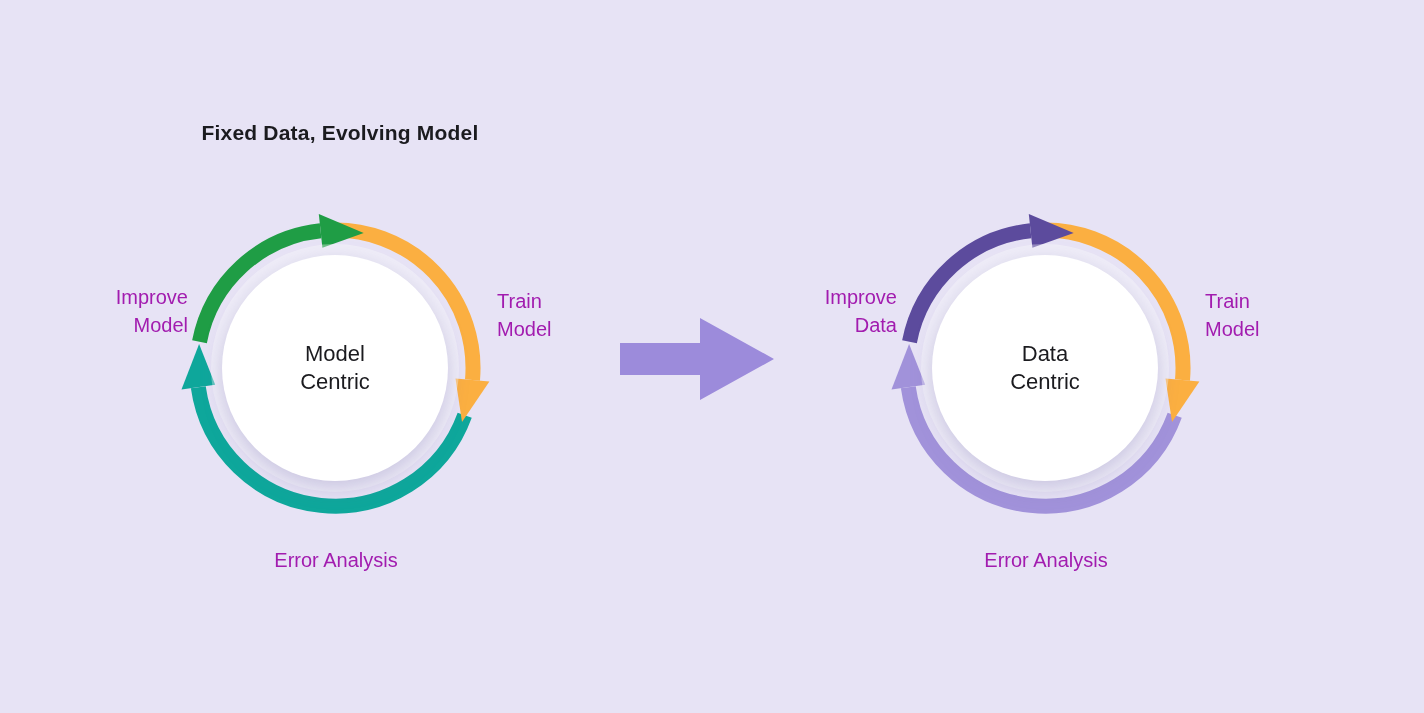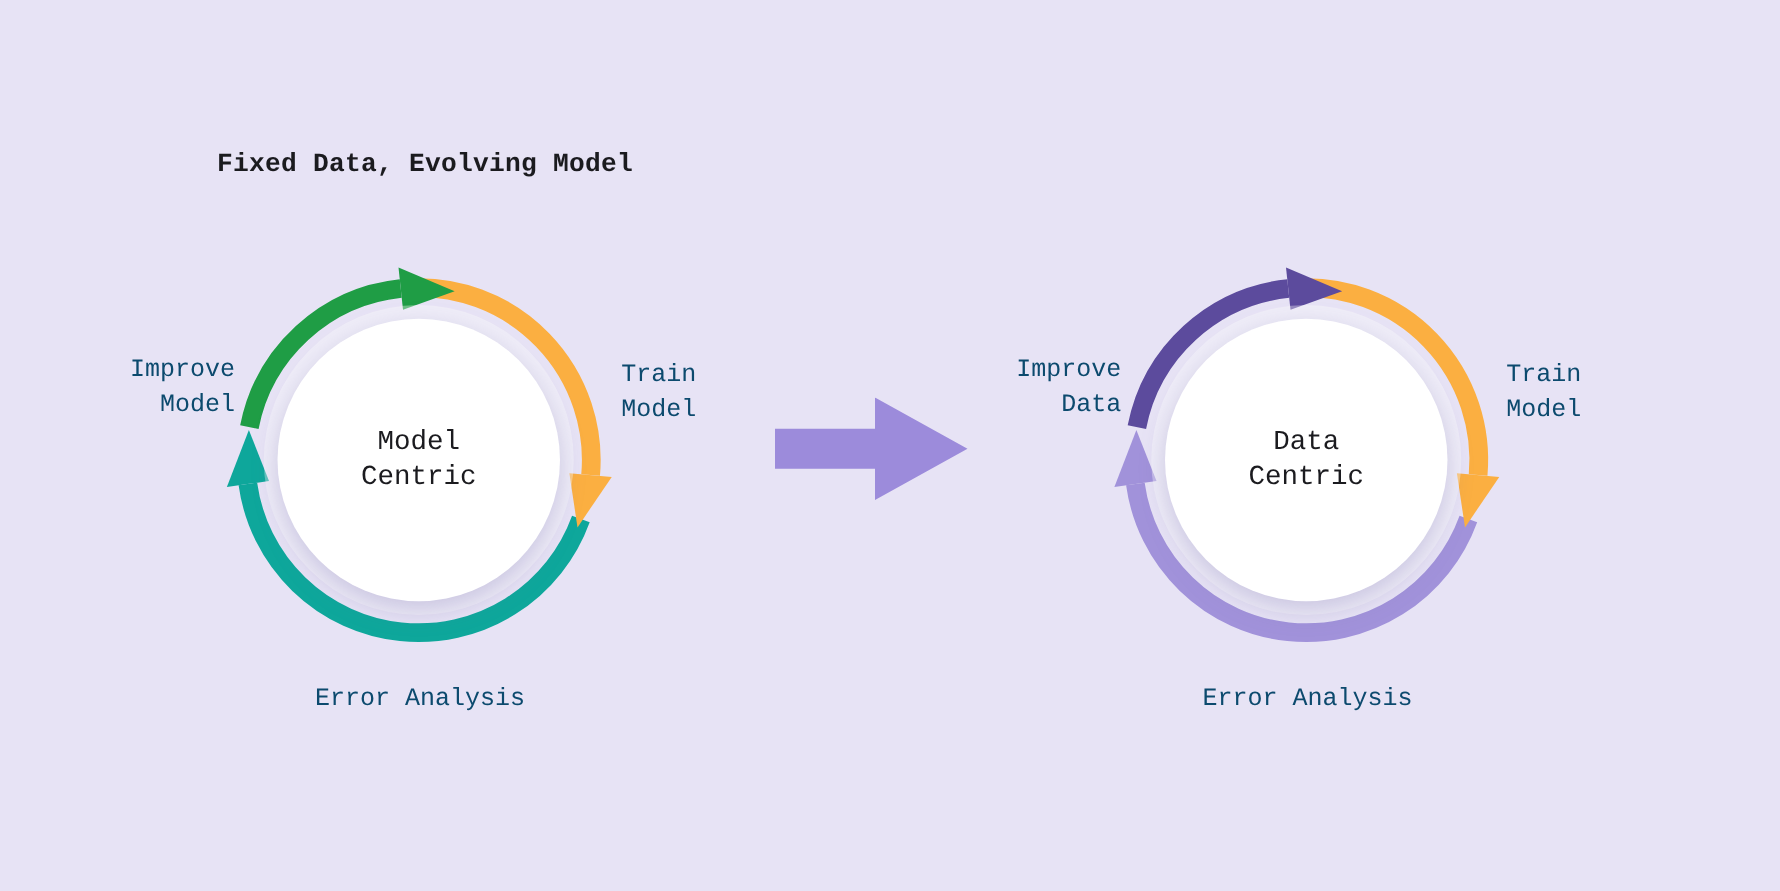--- a/index.html
+++ b/index.html
@@ -1,18 +1,18 @@
 <!DOCTYPE html>
 <html><head>
 <meta charset="utf-8">
 <style>
   * { margin: 0; padding: 0; box-sizing: border-box; }
   html, body { width: 1424px; height: 713px; overflow: hidden; }
   body { font-family: "Liberation Sans", "DejaVu Sans", sans-serif; background: #E7E3F5; }
-  .stage { position: relative; width: 1424px; height: 713px; font-family: Liberation Mono, monospace; }
+  .stage { position: relative; width: 1424px; height: 713px; }
 
   .diagram-title {
     position: absolute; top: 121px; width: 340px;
     text-align: center; font-size: 21px; font-weight: 700;
     color: #1B1B1F; letter-spacing: 0.2px;
   }
   .title-left  { left: 170px; }
   .title-right { left: 865px; }
 
   .cycle-svg { position: absolute; width: 320px; height: 320px; top: 208px; }
@@ -23,21 +23,21 @@
 
   .center-label {
     position: absolute; width: 200px; top: 340px;
     text-align: center; font-size: 22px; line-height: 28px;
     color: #1B1B1F;
   }
   .center-left  { left: 235px; }
   .center-right { left: 945px; }
 
   .side-label {
-    position: absolute; font-size: 20px; line-height: 28px; color: #0c4a6e;
+    position: absolute; font-size: 20px; line-height: 28px; color: #a21caf;
   }
   .label-improve-left  { left: 40px;  top: 283px; width: 148px; text-align: right; }
   .label-train-left    { left: 497px; top: 287px; text-align: left; }
   .label-error-left    { left: 236px; top: 546px; width: 200px; text-align: center; }
   .label-improve-right { left: 750px; top: 283px; width: 147px; text-align: right; }
   .label-train-right   { left: 1205px; top: 287px; text-align: left; }
   .label-error-right   { left: 946px; top: 546px; width: 200px; text-align: center; }
 
   .transition-arrow-svg { position: absolute; left: 620px; top: 318px; width: 155px; height: 82px; }
 </style>

